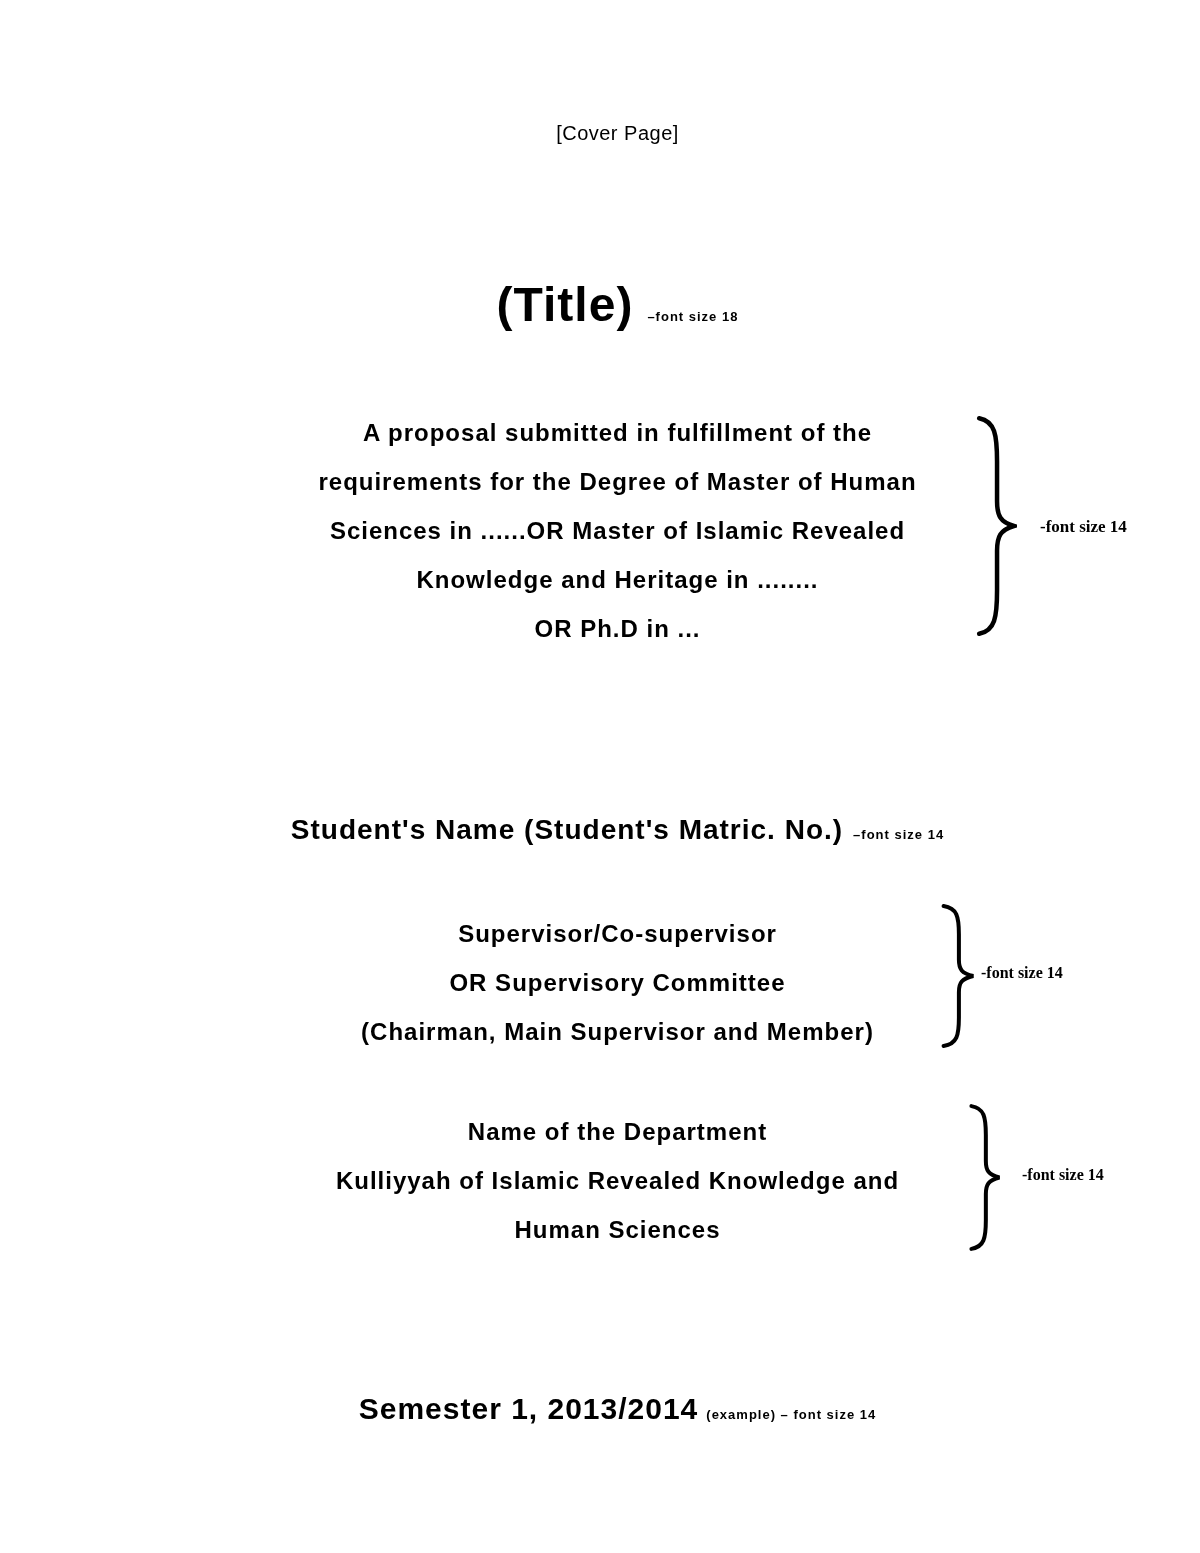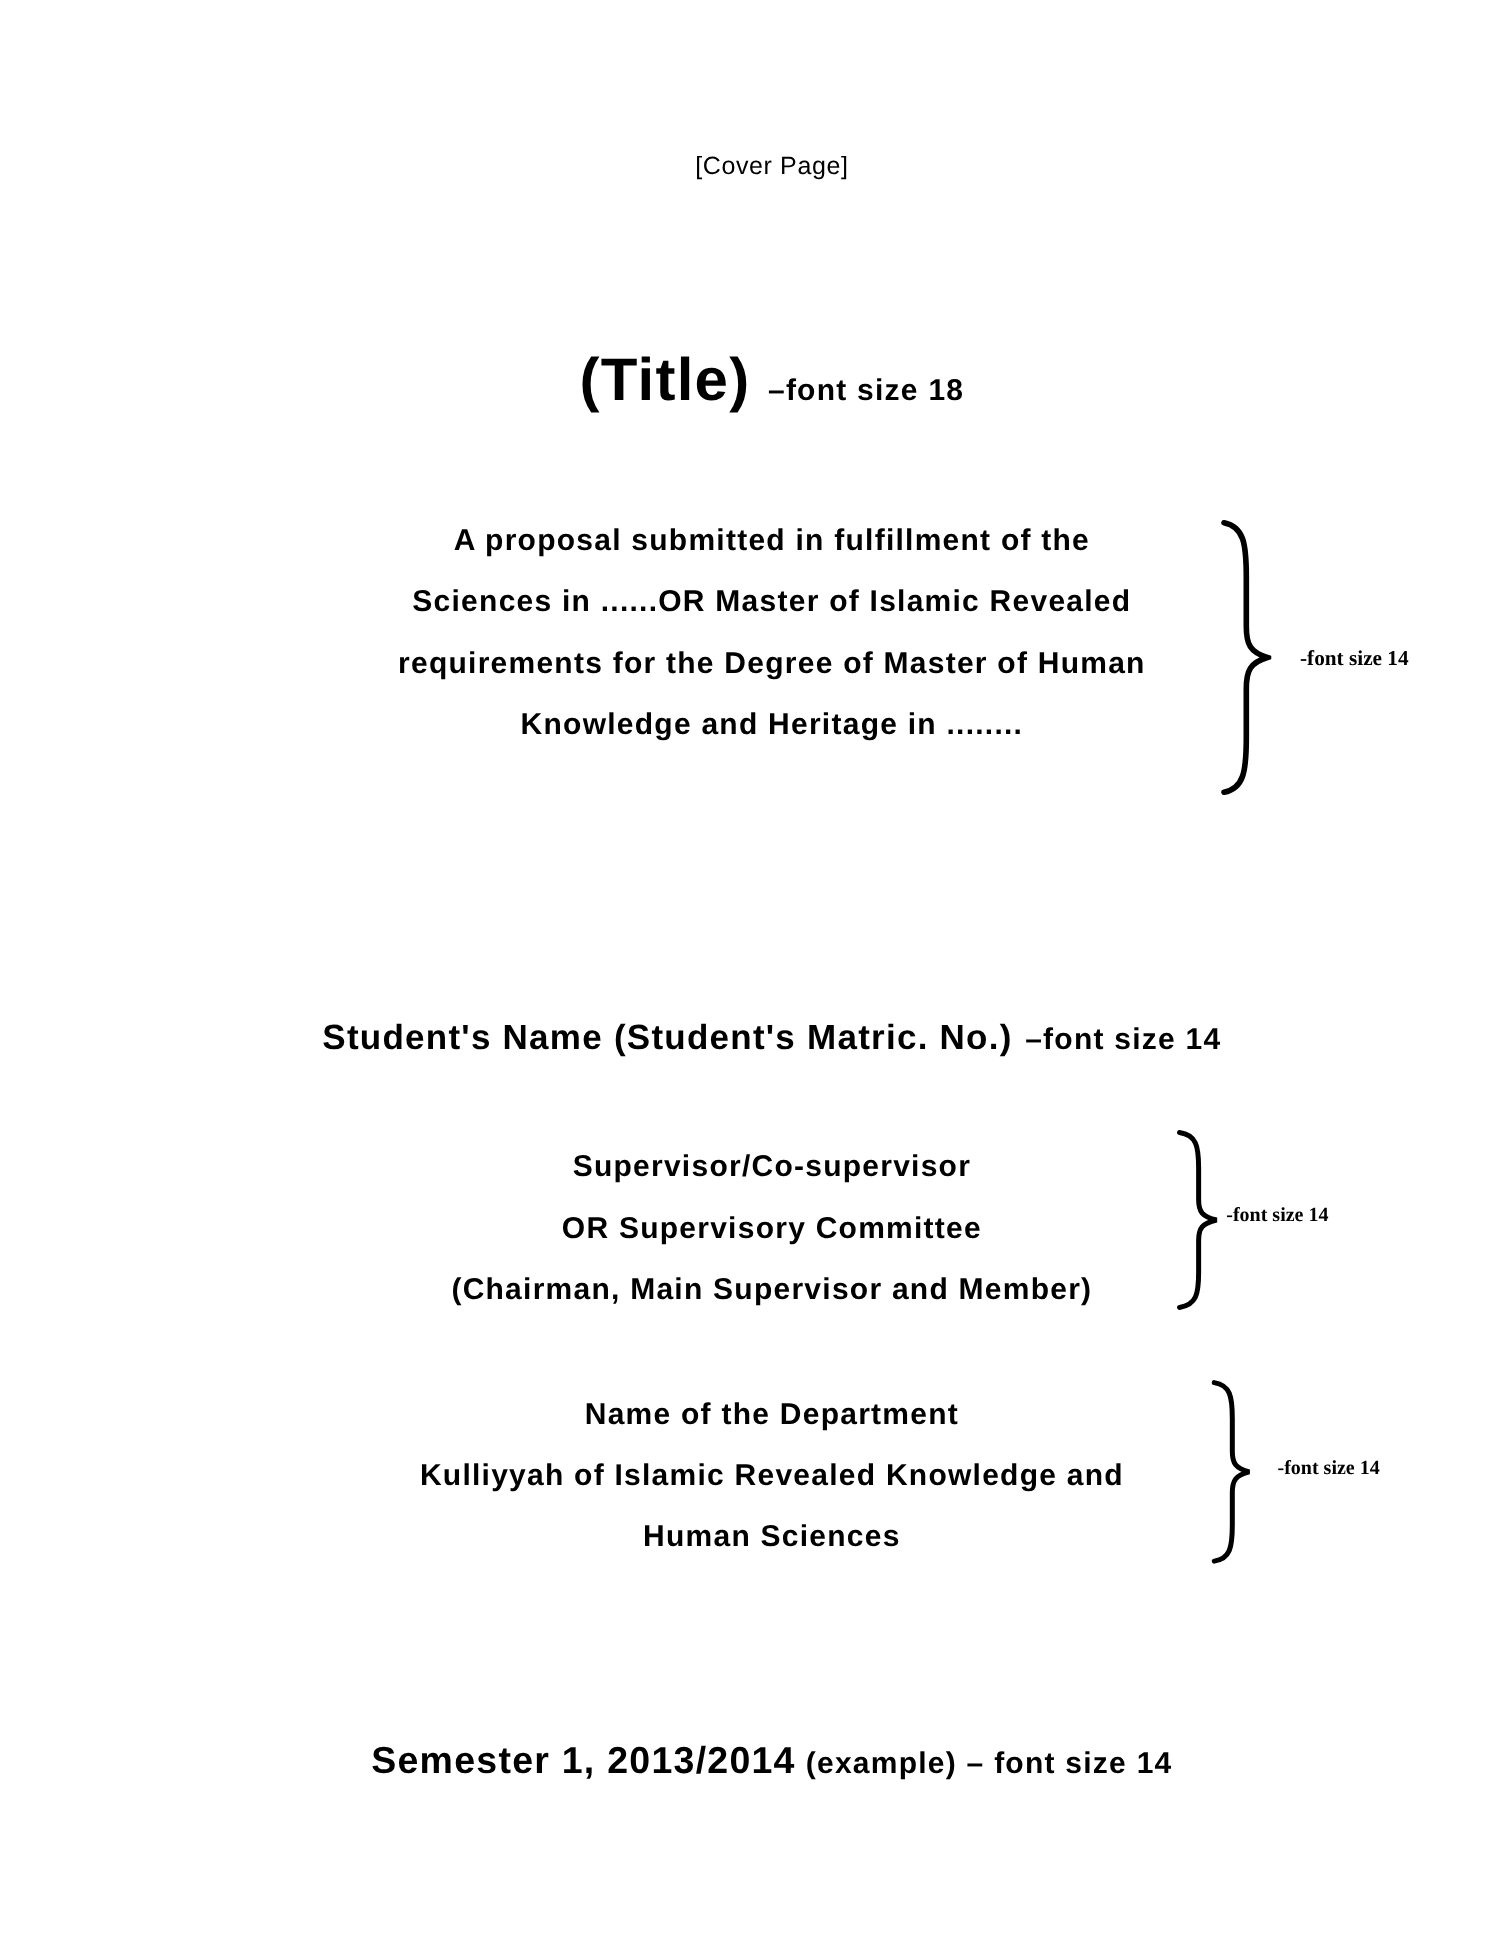--- a/index.html
+++ b/index.html
@@ -26,21 +26,21 @@
     line-height: 30px;
   }
   
   .title-line { top: 278px; line-height: 54px; }
   .title-main {
     font-size: 48px;
     font-weight: 700;
     letter-spacing: 1px;
   }
   .inline-note {
-    font-size: 24px;
+    font-size: 13px;
     font-weight: 700;
     letter-spacing: 1px;
     margin-left: 14px;
   }
   
   .big-block {
     left: 0; right: 0;
     text-align: center;
     font-size: 24px;
     font-weight: 700;
@@ -89,23 +89,24 @@
 <body>
 
 <div class="abs center-line cover-label">[Cover Page]</div>
 
 <div class="abs center-line title-line">
   <span class="title-main">(Title)</span><span class="inline-note">–font size 18</span>
 </div>
 
 <div class="abs big-block proposal-block">
   <div>A proposal submitted in fulfillment of the</div>
+  <div>requirements for the Degree of Master of Human</div>
   <div>Sciences in ......OR Master of Islamic Revealed</div>
-  <div>requirements for the Degree of Master of Human</div>
   <div>Knowledge and Heritage in ........</div>
+  <div>OR Ph.D in ...</div>
 </div>
 
 <svg class="brace brace-1" viewBox="0 0 40 220" preserveAspectRatio="none">
   <path d="M4 6 C 19 9, 21 22, 21 48 L 21 86 C 21 100, 24 106, 37 110 C 24 114, 21 120, 21 134 L 21 172 C 21 198, 19 211, 4 214" fill="none" stroke="#000000" stroke-width="4.5" stroke-linecap="round" vector-effect="non-scaling-stroke"></path>
 </svg>
 <div class="brace-note brace-note-1">-font size 14</div>
 
 <div class="abs center-line student-line">
   <span class="student-main">Student's Name (Student's Matric. No.)</span><span class="inline-note">–font size 14</span>
 </div>

